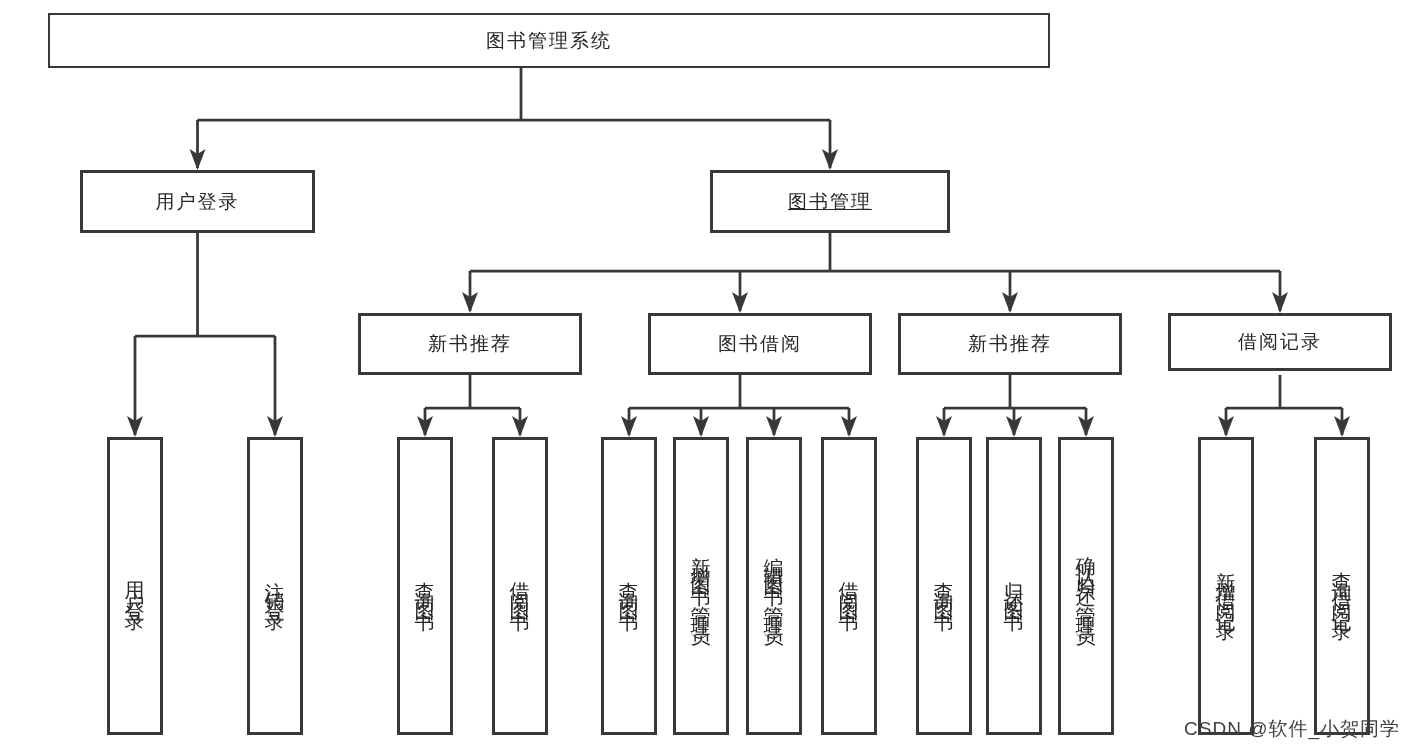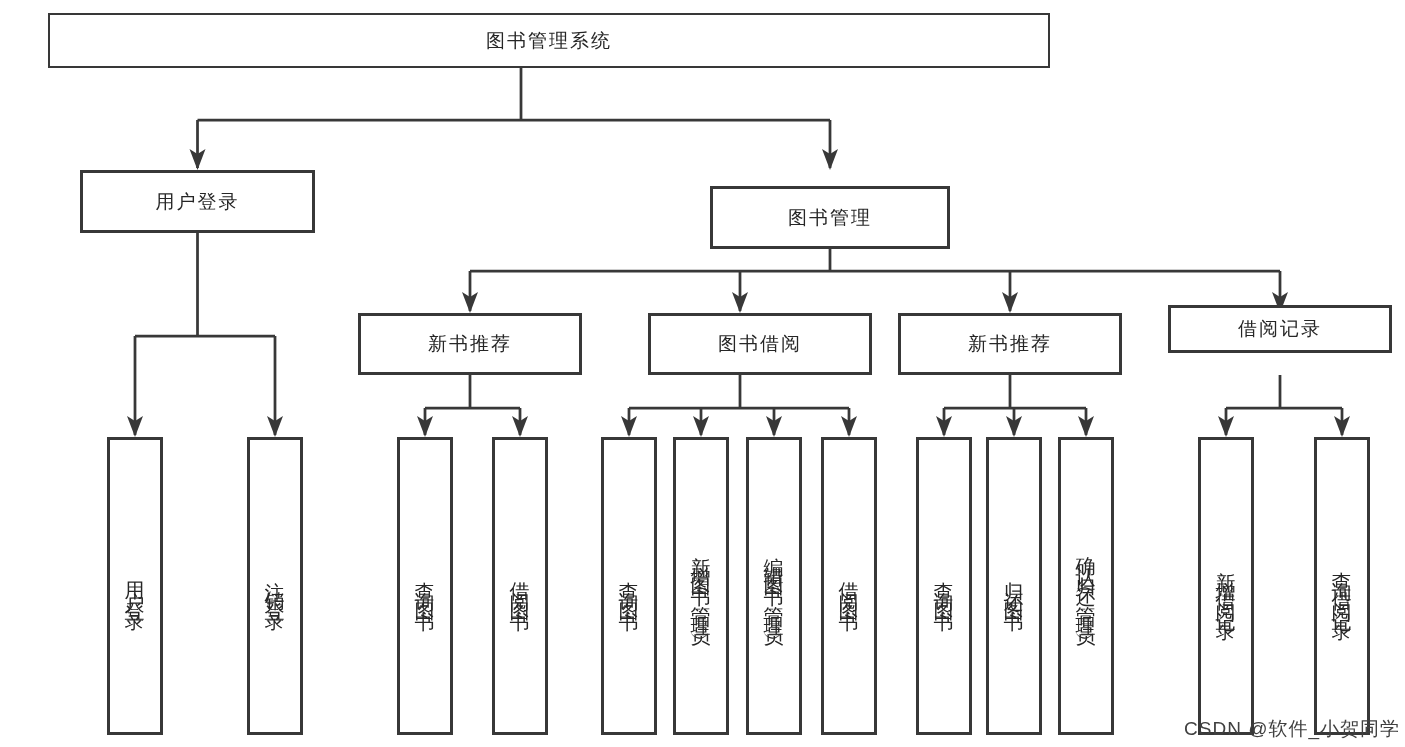--- a/index.html
+++ b/index.html
@@ -79,34 +79,34 @@
     </g>
   </svg>
 
   <div class="box h-box root-box" style="left:20px; top:13px; width:1002px; height:55px;margin-left:28px;">
     <span>图书管理系统</span>
   </div>
 
   <div class="box h-box" style="left:80px; top:170px; width:235px; height:63px;">
     <span>用户登录</span>
   </div>
-  <div class="box h-box" style="left:710px; top:186px; width:240px; height:63px;">
+  <div class="box h-box" style="left:710px; top:170px; width:240px; height:63px;text-decoration:underline;">
     <span>图书管理</span>
   </div>
 
   <div class="box h-box" style="left:358px; top:313px; width:224px; height:62px;">
     <span>新书推荐</span>
   </div>
   <div class="box h-box" style="left:628px; top:313px; width:224px; height:62px;margin-left:20px;">
     <span>图书借阅</span>
   </div>
   <div class="box h-box" style="left:898px; top:313px; width:224px; height:62px;">
     <span>新书推荐</span>
   </div>
-  <div class="box h-box" style="left:1168px; top:305px; width:224px; height:48px;">
+  <div class="box h-box" style="left:1168px; top:313px; width:224px; height:58px;">
     <span>借阅记录</span>
   </div>
 
   <div class="box v-box" style="left:107px; top:437px; width:56px; height:298px;">
     <span class="vtext">用户登录</span>
   </div>
   <div class="box v-box" style="left:247px; top:437px; width:56px; height:298px;">
     <span class="vtext">注销登录</span>
   </div>
 

